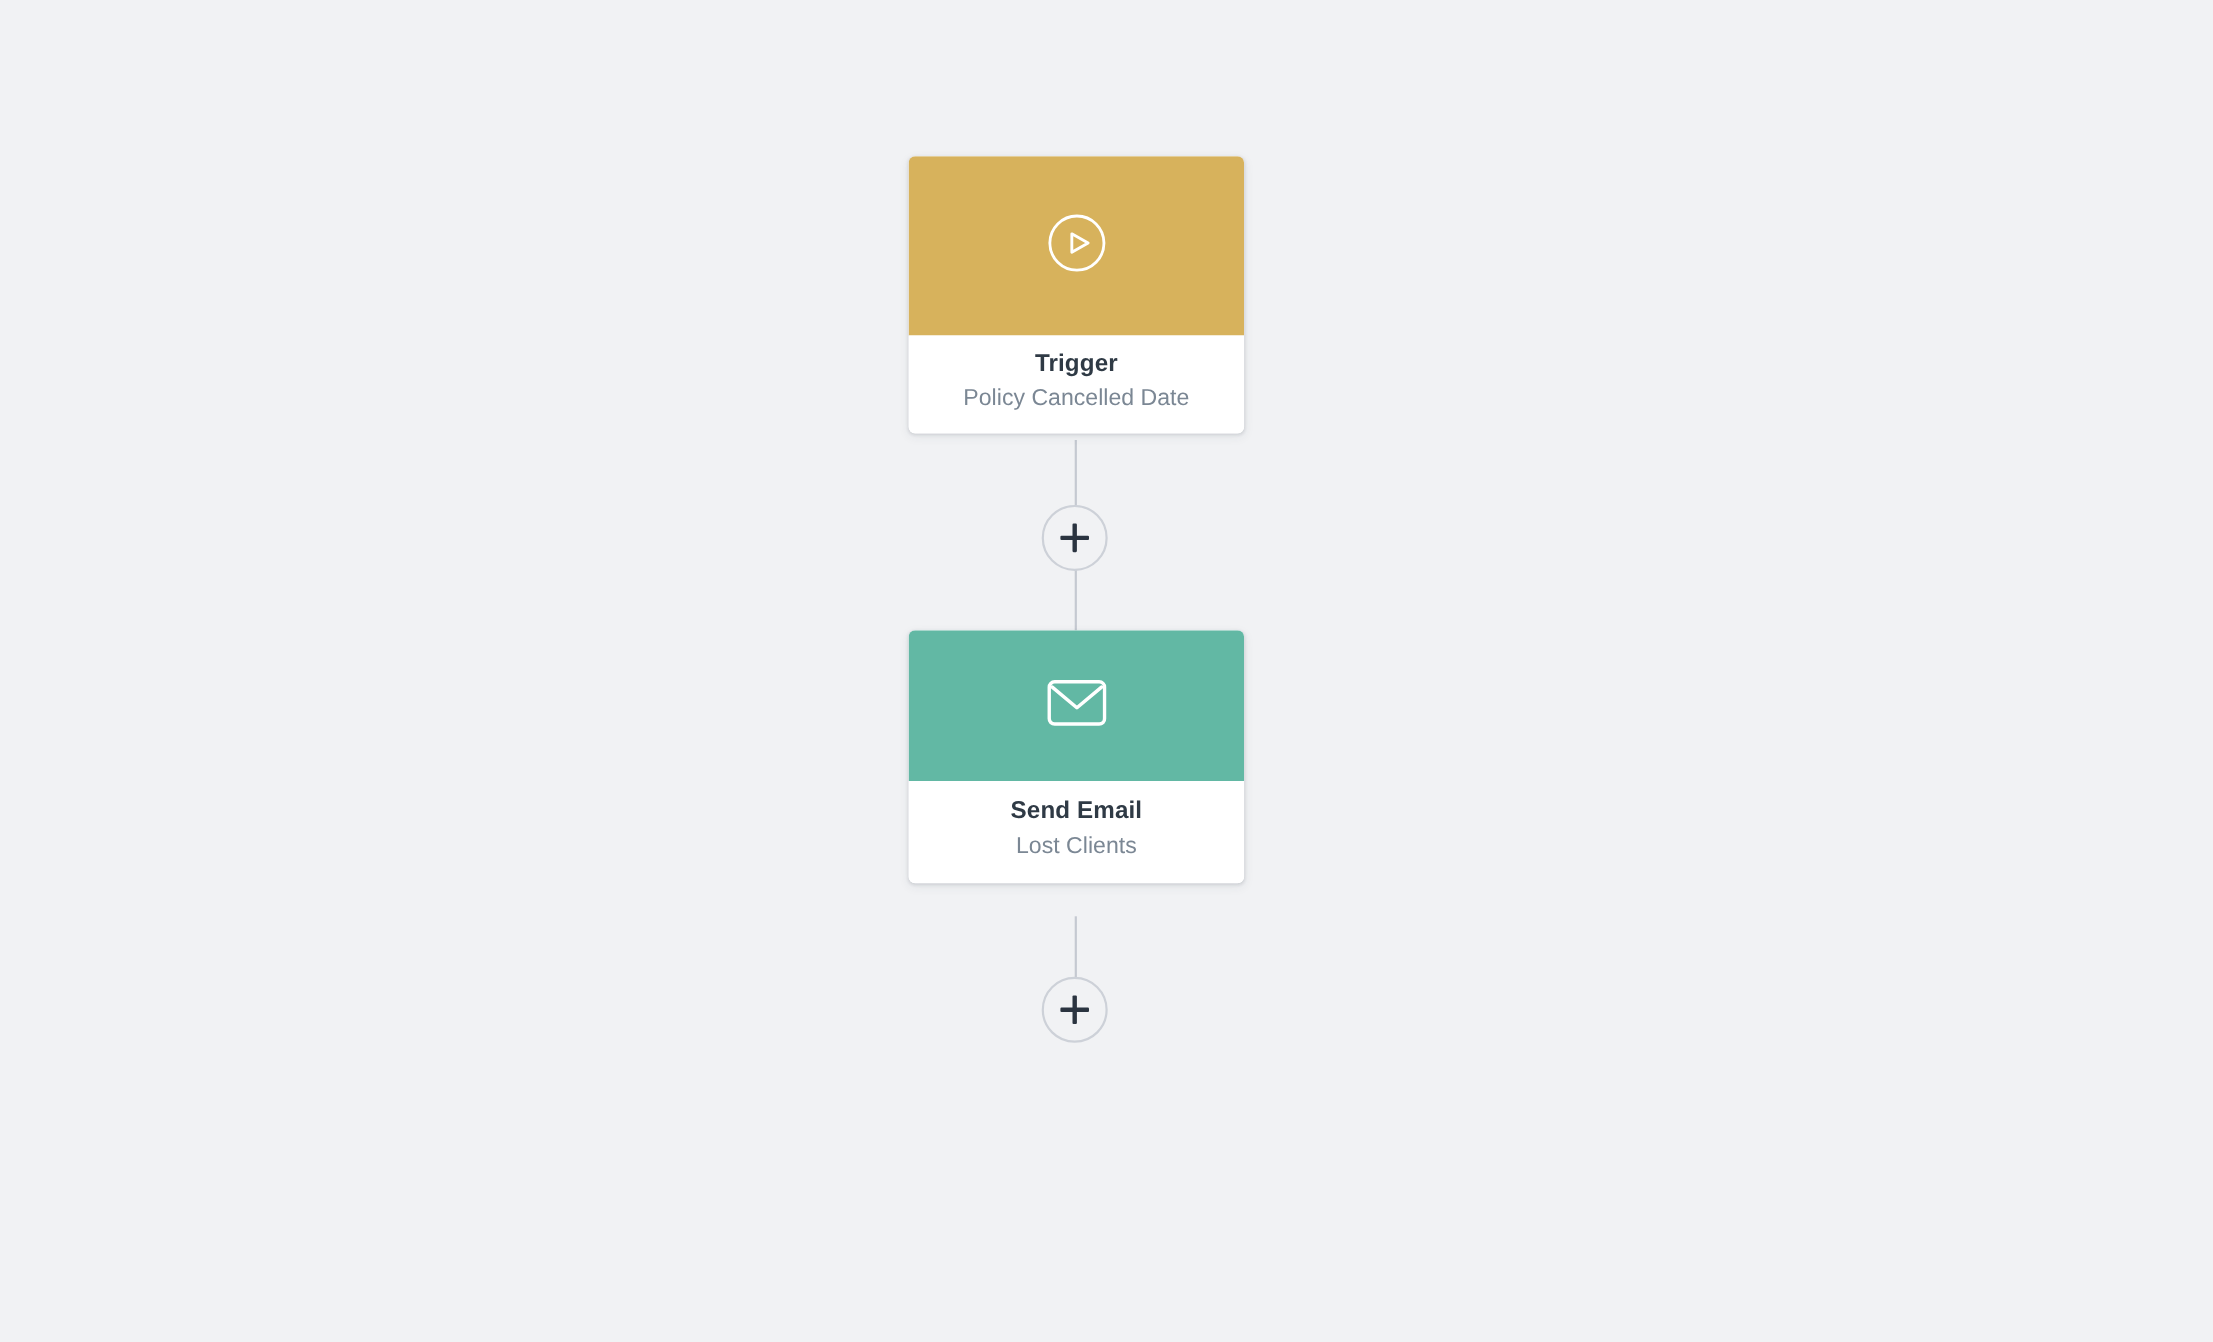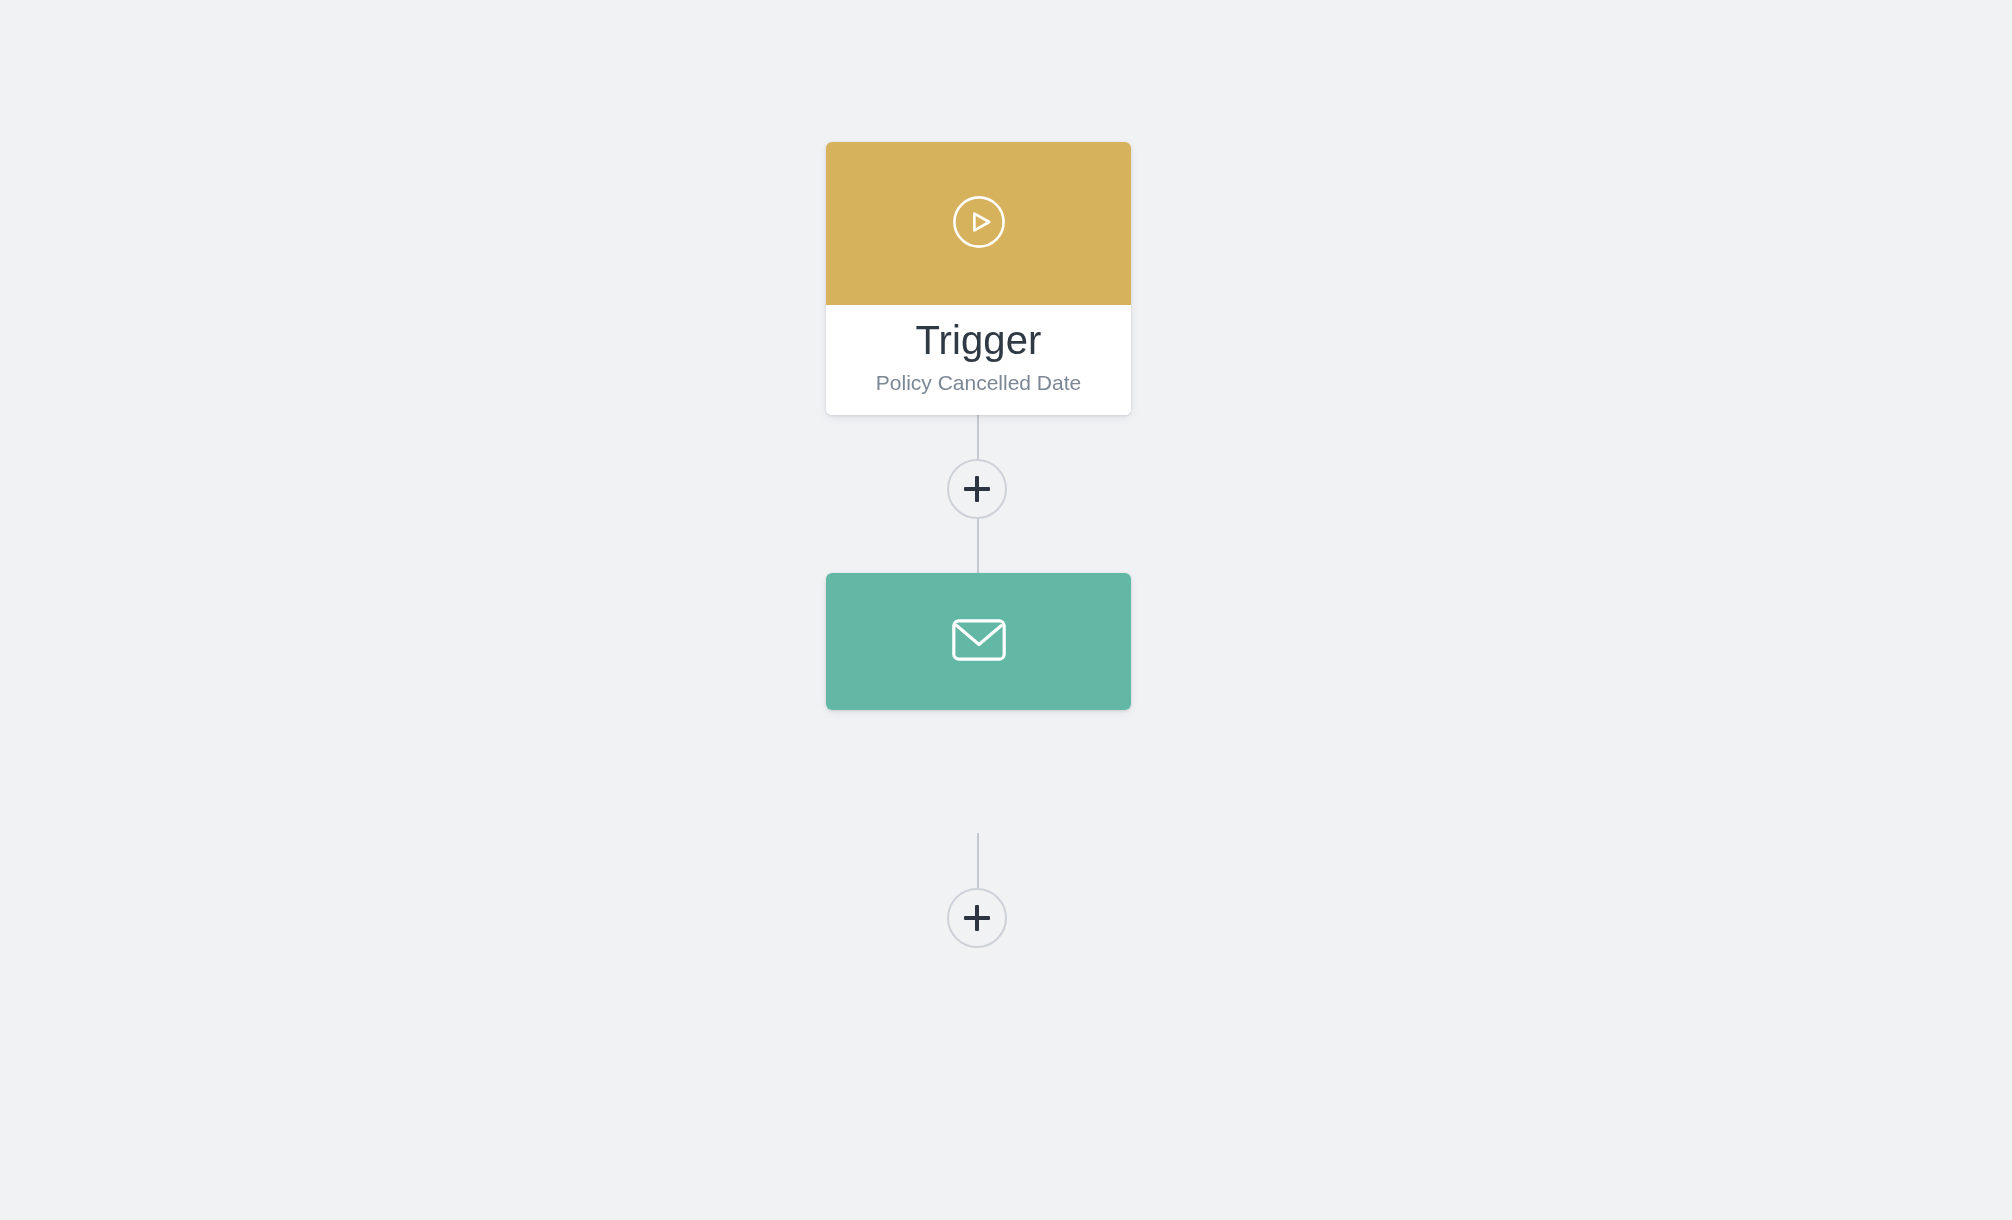--- a/index.html
+++ b/index.html
@@ -56,24 +56,24 @@
   .send-email-card .node-header { height: 137px; }
 
   .node-body {
     padding: 12px 14px 20px 14px;
     text-align: center;
     background: #ffffff;
   }
   .send-email-card .node-body { padding-top: 14px; padding-bottom: 22px; }
 
   .node-title {
-    font-size: 40px;
+    font-size: 22px;
     line-height: 1.18;
     color: #2f3a45;
-    font-weight: 400;
+    font-weight: 700;
     letter-spacing: 0.1px;
   }
   .node-subtitle {
     margin-top: 6px;
     font-size: 21px;
     line-height: 1.2;
     color: #7b8794;
     font-weight: 400;
     text-align: center;
   }
@@ -141,19 +141,23 @@
 
   <div class="node-card send-email-card">
     <div class="node-header" style="background:#62b8a4;">
       <span class="node-icon">
         <svg width="54" height="42" viewBox="0 0 54 42" fill="none" xmlns="http://www.w3.org/2000/svg">
           <rect x="1.8" y="1.8" width="50.4" height="38.4" rx="5" stroke="#ffffff" stroke-width="3.2" fill="none"></rect>
           <path d="M4.6 6.6 L27 25.4 L49.4 6.6" stroke="#ffffff" stroke-width="3.2" stroke-linecap="round" stroke-linejoin="round" fill="none"></path>
         </svg>
       </span>
     </div>
+    <div class="node-body">
+      <div class="node-title">Send Email</div>
+      <div class="node-subtitle">Lost Clients</div>
+    </div>
   </div>
 
   <div class="add-button add-button-2">
     <span class="plus-glyph"></span>
   </div>
 
 </div>
 
 </body></html>

